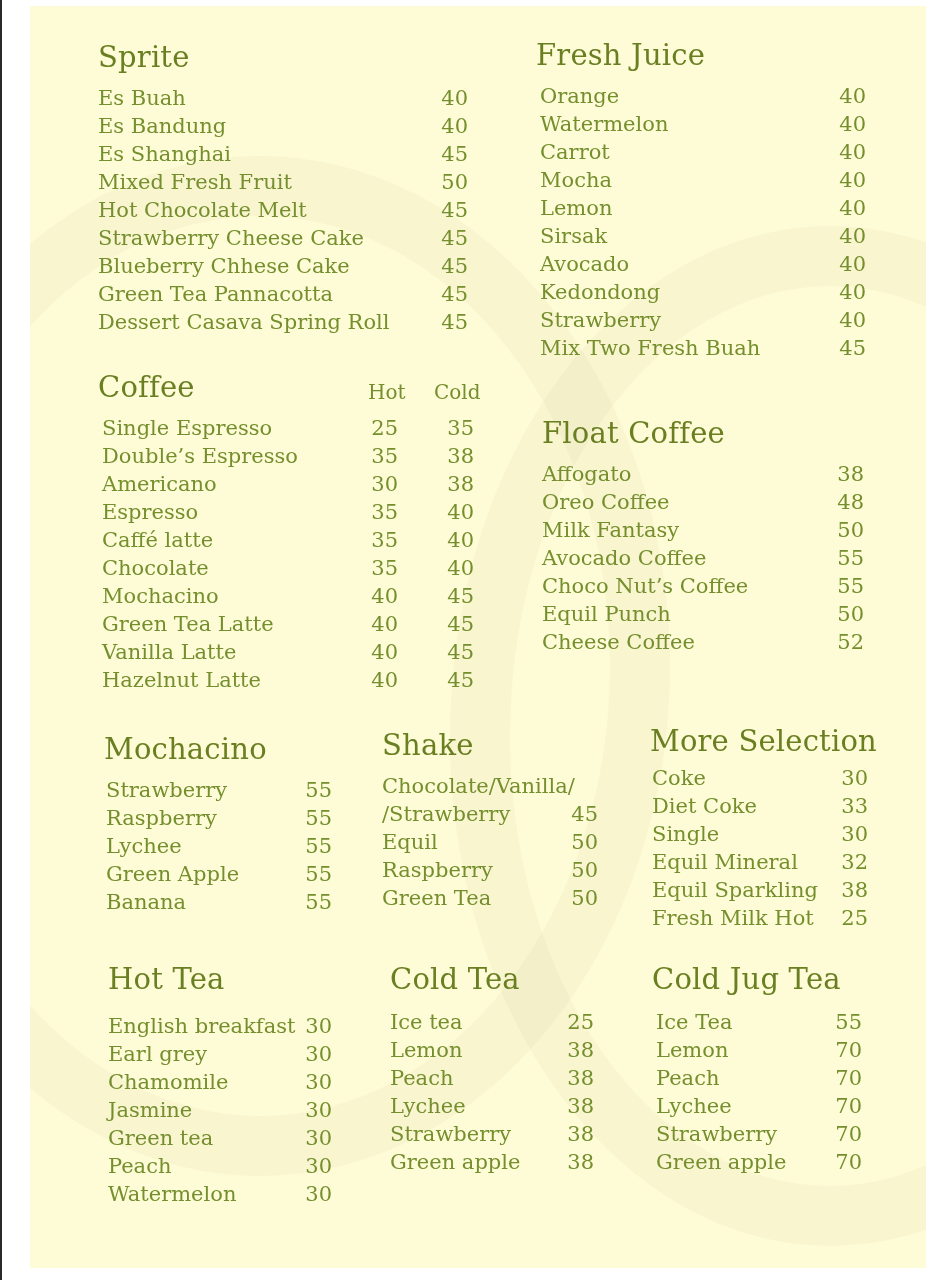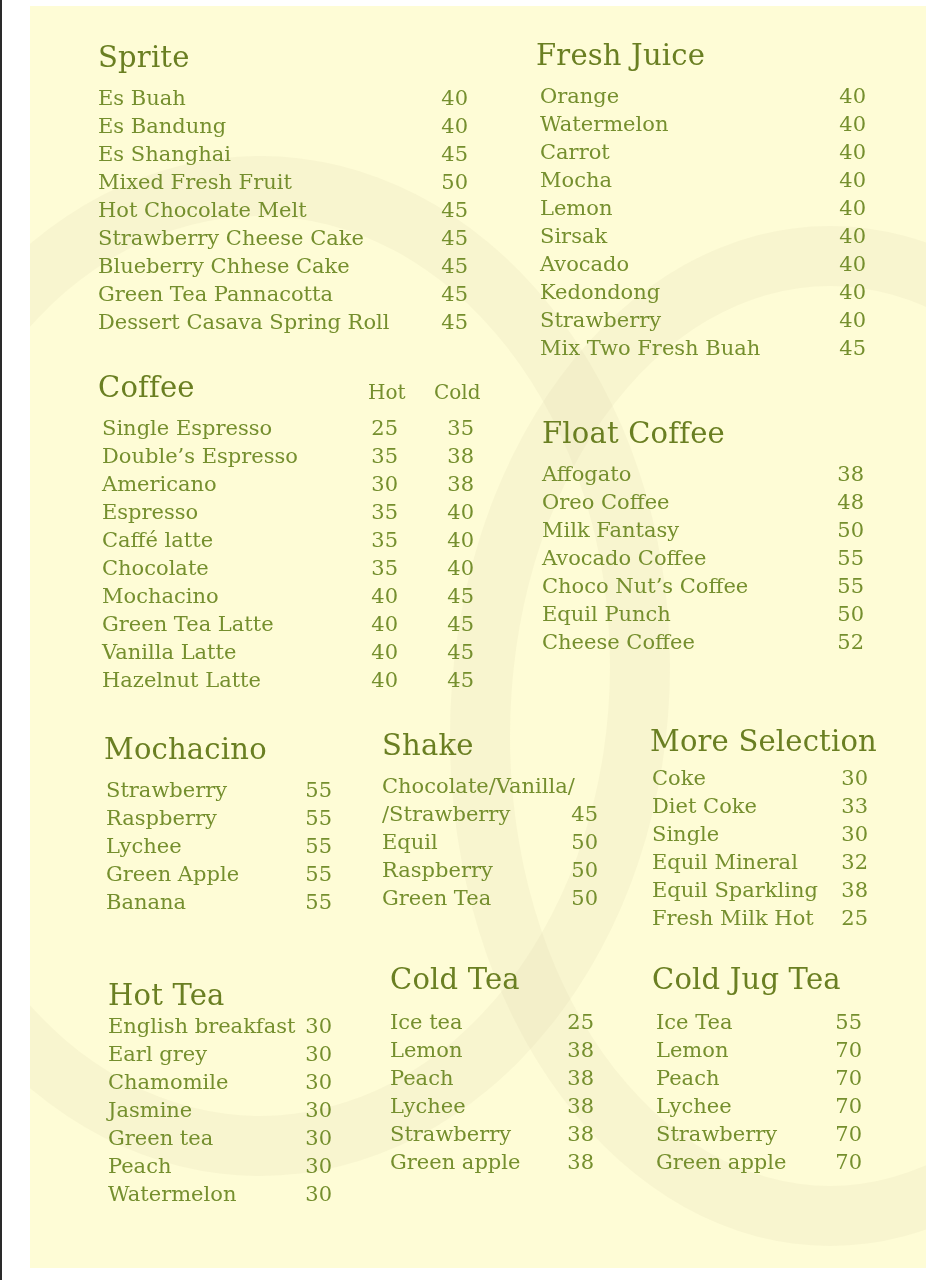--- a/index.html
+++ b/index.html
@@ -299,21 +299,21 @@
           <span class="price" style="left: 186px; width: 30px;">38</span>
         </div>
         <div class="row" style="top: 140px;">
           <span class="name">Fresh Milk Hot</span>
           <span class="price" style="left: 186px; width: 30px;">25</span>
         </div>
       </div>
   </div>
 
   <div class="section" style="left:78px; top:956px;">
-    <div class="section-title" style="left:0; top:16px;">Hot Tea</div>
+    <div class="section-title" style="left:0; top:0;">Hot Tea</div>
     <div class="items" style="left:0; top:50px;">
         <div class="row" style="top: 0px;">
           <span class="name">English breakfast</span>
           <span class="price" style="left: 194px; width: 30px;">30</span>
         </div>
         <div class="row" style="top: 28px;">
           <span class="name">Earl grey</span>
           <span class="price" style="left: 194px; width: 30px;">30</span>
         </div>
         <div class="row" style="top: 56px;">

